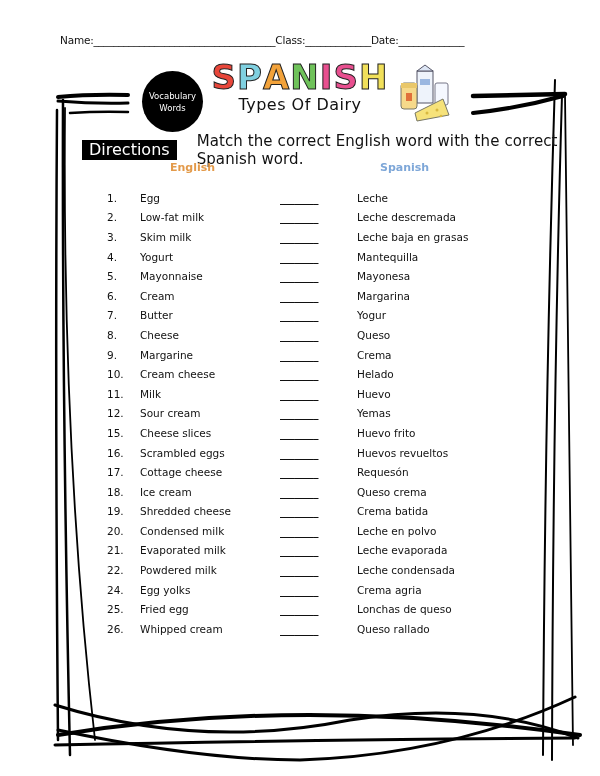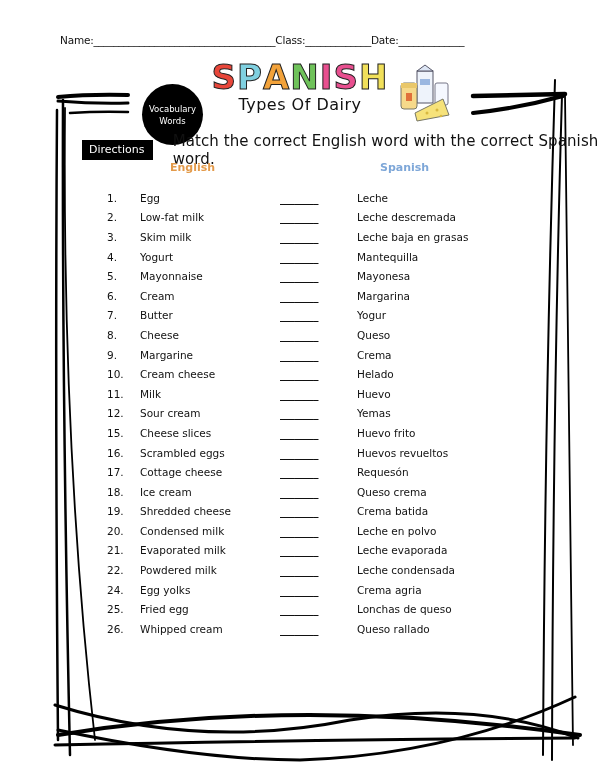--- a/index.html
+++ b/index.html
@@ -1,27 +1,27 @@
 <!DOCTYPE html>
 <html><head>
 <meta charset="utf-8">
 <style>
   html, body { margin:0; padding:0; background:#ffffff; }
   body { width:600px; height:776px; position:relative; overflow:hidden; font-family:"DejaVu Sans", sans-serif; color:#111; }
   .header-line { position:absolute; top:34px; left:60px; width:490px; font-size:10.5px; letter-spacing:-0.2px; white-space:nowrap; }
   .header-line span { display:inline-block; }
   .frame { position:absolute; left:0; top:0; width:600px; height:776px; pointer-events:none; }
-  .vocab-circle { position:absolute; left:142px; top:84px; width:61px; height:61px; border-radius:50%; background:#000; color:#fff; display:flex; flex-direction:column; align-items:center; justify-content:center; font-size:8.5px; line-height:12px; text-align:center; }
+  .vocab-circle { position:absolute; left:142px; top:71px; width:61px; height:61px; border-radius:50%; background:#000; color:#fff; display:flex; flex-direction:column; align-items:center; justify-content:center; font-size:8.5px; line-height:12px; text-align:center; }
   .title { position:absolute; left:210px; top:58px; width:180px; text-align:center; }
   .title-main { font-family:"DejaVu Sans", sans-serif; font-weight:bold; font-size:34px; letter-spacing:1px; line-height:38px; -webkit-text-stroke:1px #222; }
   .title-main span { display:inline-block; }
   .title-sub { font-size:16px; margin-top:-1px; letter-spacing:0.5px;text-align:center; }
   .dairy-img { position:absolute; left:395px; top:63px; width:60px; height:60px; }
   .directions { position:absolute; top:132px; left:82px; display:flex; align-items:center; }
-  .dir-label { background:#000; color:#fff; font-size:11px; padding:3px 7px; height:14px; line-height:14px; }
+  .dir-label { background:#000; color:#fff; font-size:16px; padding:3px 7px; height:14px; line-height:14px; }
   .dir-text { font-size:15px; margin-left:20px; letter-spacing:0.1px; }
   .col-head { position:absolute; top:161px; font-size:11px; font-weight:bold; }
   .col-en { left:170px; color:#e39a4a; }
   .col-es { left:380px; color:#7ea7d8; }
   .rows { position:absolute; top:188px; left:107px; width:400px; }
   .row { height:19.6px; display:flex; align-items:center; font-size:10.5px; white-space:nowrap; }
   .num { width:33px; }
   .en { width:140px; }
   .blank { width:77px; letter-spacing:-0.5px;font-weight:bold; }
   .es { }

